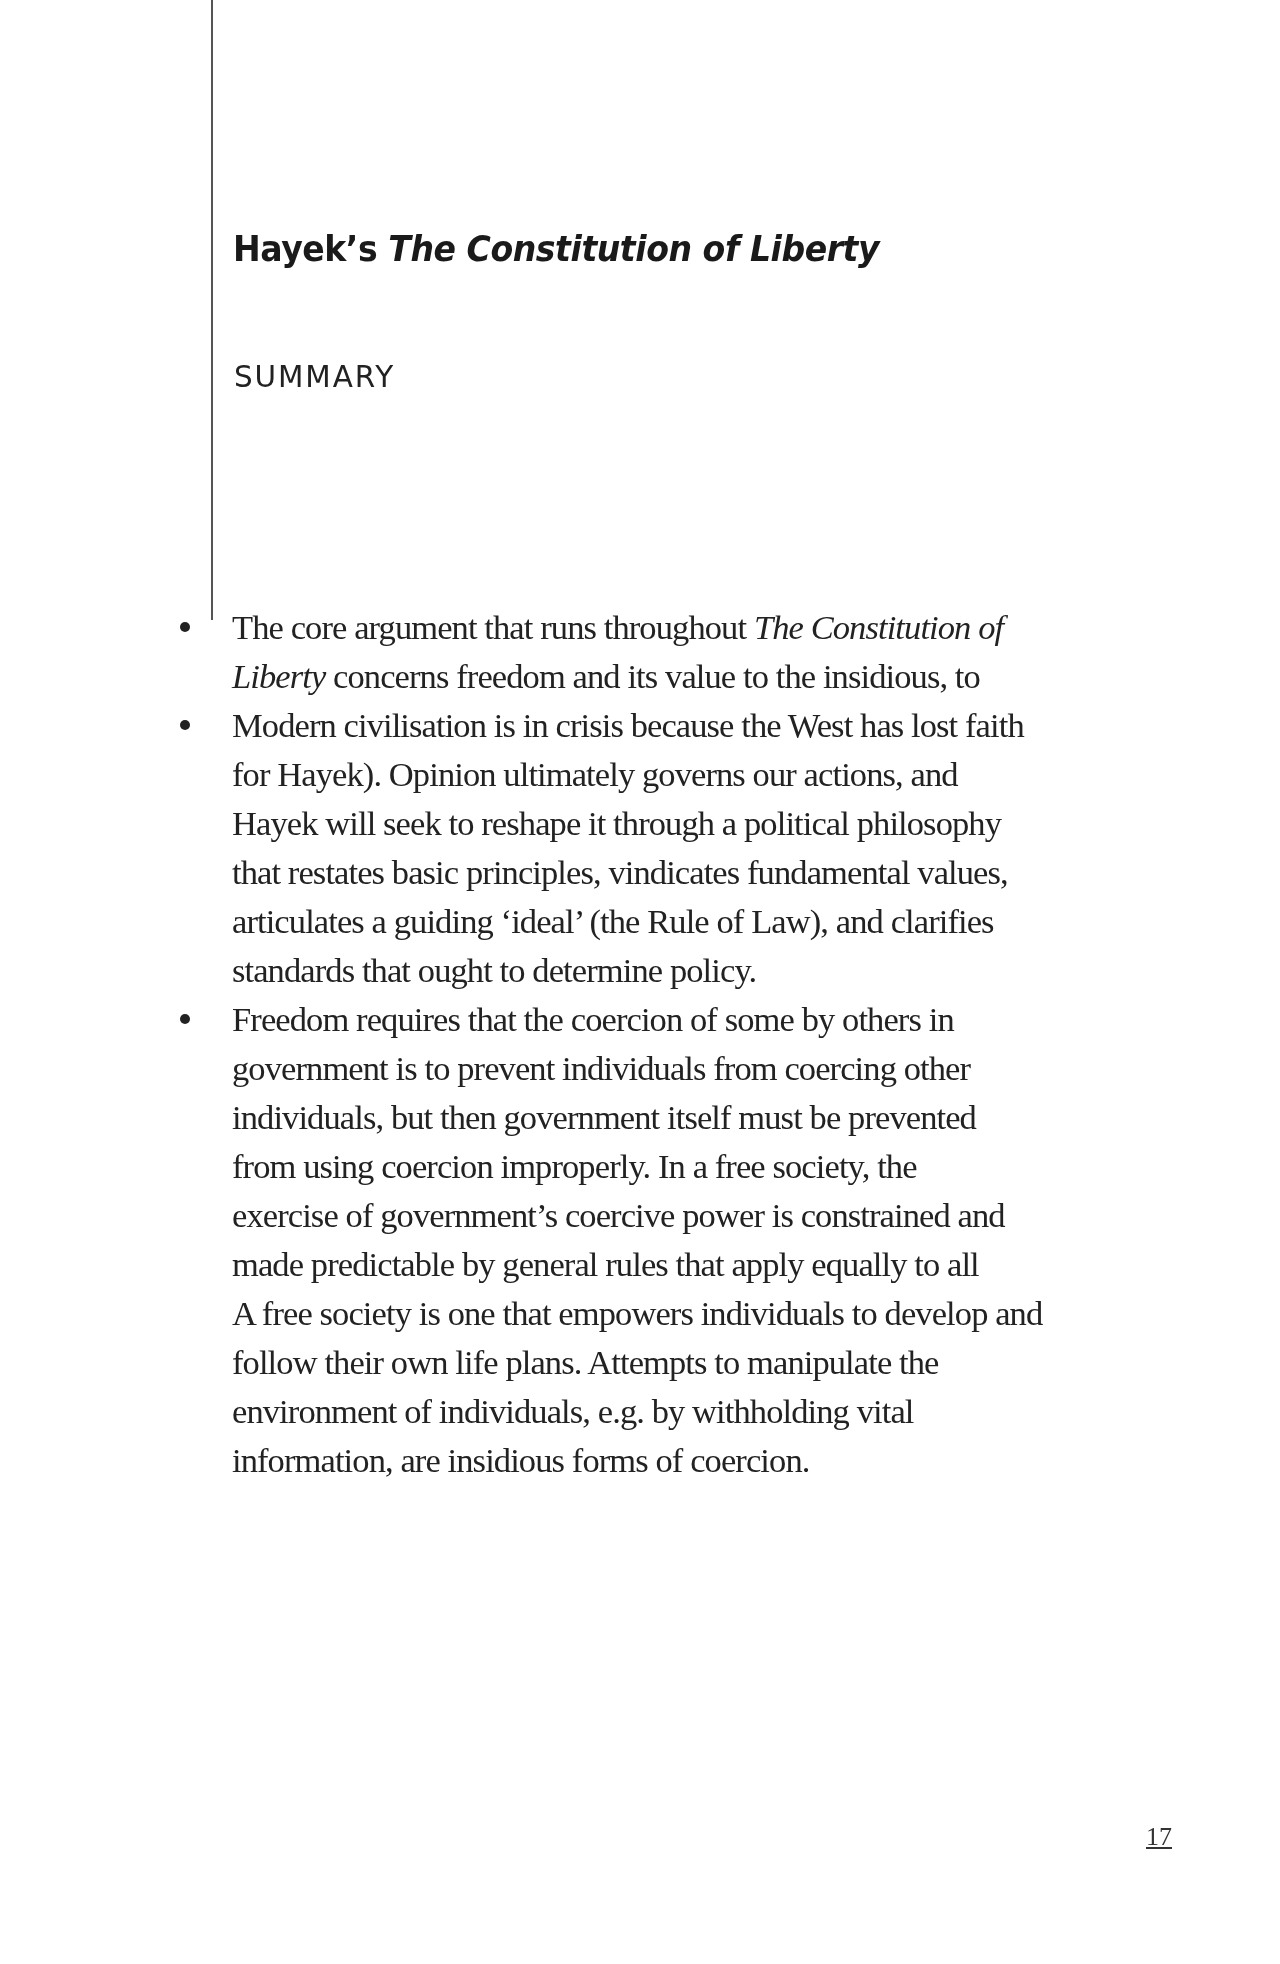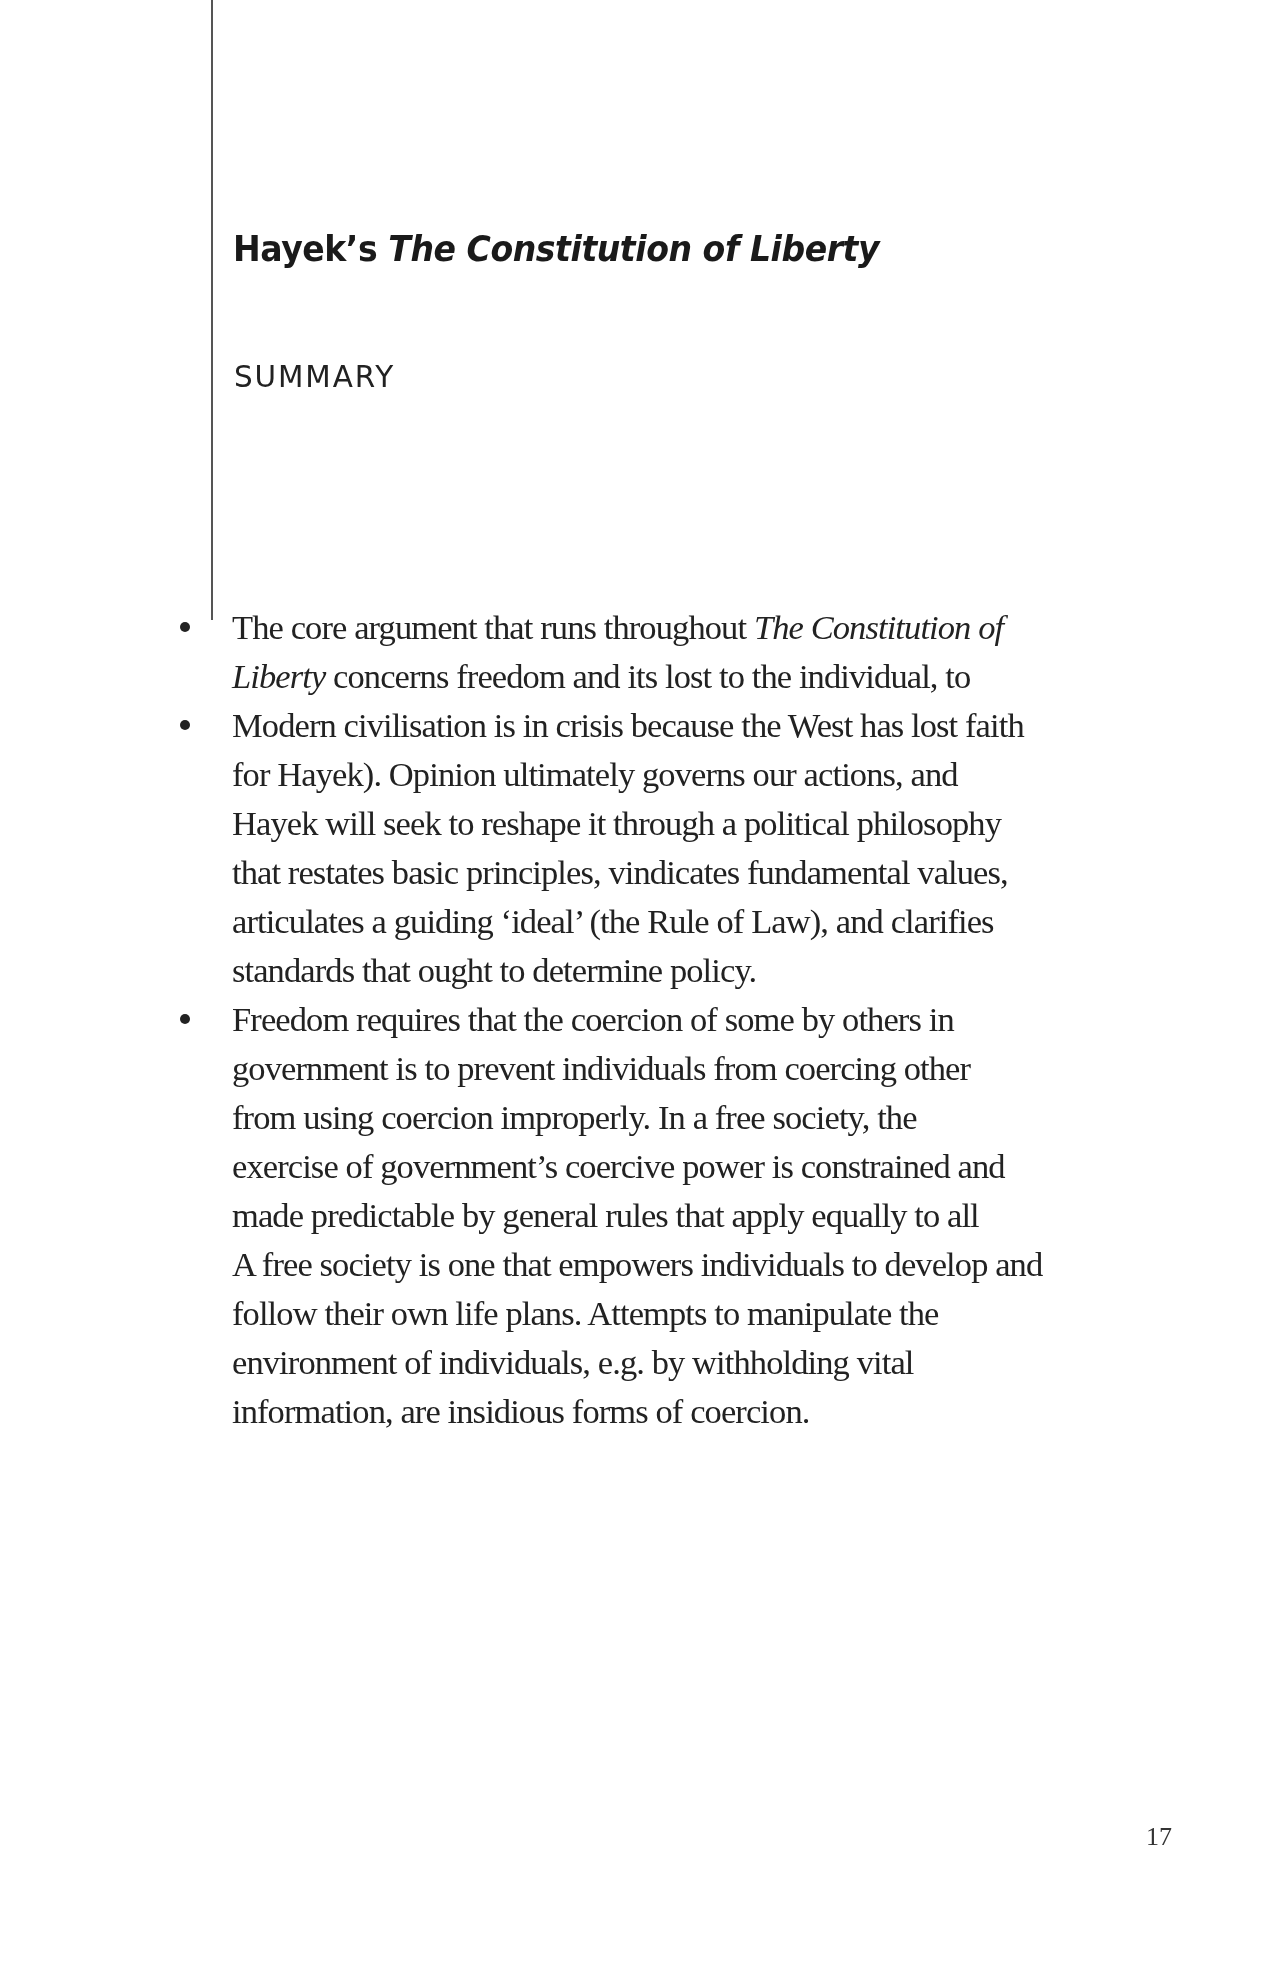--- a/index.html
+++ b/index.html
@@ -85,50 +85,52 @@
       white-space: nowrap;
     }
     .line .it { font-style: italic; }
     .page-number {
       position: absolute;
       left: 1146px;
       top: 1822px;
       font-family: "Liberation Serif", serif;
       font-size: 26px;
       color: #333333;
+      text-decoration: underline;
     }
   </style>
 </head>
 <body>
 
 <div class="vrule"></div>
 
 <h1 class="chapter-title"><span>Hayek’s </span><span class="it">The Constitution of Liberty</span></h1>
 
 <h2 class="section-heading">SUMMARY</h2>
 
 <ul class="bullets">
   <li>
     <span class="bullet-dot"></span>
     <span class="line"><span>The core argument that runs throughout </span><span class="it">The Constitution of</span></span>
-    <span class="line"><span class="it">Liberty</span><span> concerns freedom and its lost to the individual, to</span></span>
+    <span class="line"><span class="it">Liberty</span><span> concerns freedom and its value to the insidious, to</span></span>
   </li>
   <li>
     <span class="bullet-dot"></span>
     <span class="line">Modern civilisation is in crisis because the West has lost faith</span>
     <span class="line">for Hayek). Opinion ultimately governs our actions, and</span>
     <span class="line">Hayek will seek to reshape it through a political philosophy</span>
     <span class="line">that restates basic principles, vindicates fundamental values,</span>
     <span class="line">articulates a guiding ‘ideal’ (the Rule of Law), and clarifies</span>
     <span class="line">standards that ought to determine policy.</span>
   </li>
   <li>
     <span class="bullet-dot"></span>
     <span class="line">Freedom requires that the coercion of some by others in</span>
     <span class="line">government is to prevent individuals from coercing other</span>
+    <span class="line">individuals, but then government itself must be prevented</span>
     <span class="line">from using coercion improperly. In a free society, the</span>
     <span class="line">exercise of government’s coercive power is constrained and</span>
     <span class="line">made predictable by general rules that apply equally to all</span>
     <span class="line">A free society is one that empowers individuals to develop and</span>
     <span class="line">follow their own life plans. Attempts to manipulate the</span>
     <span class="line">environment of individuals, e.g. by withholding vital</span>
     <span class="line">information, are insidious forms of coercion.</span>
   </li>
 </ul>
 

